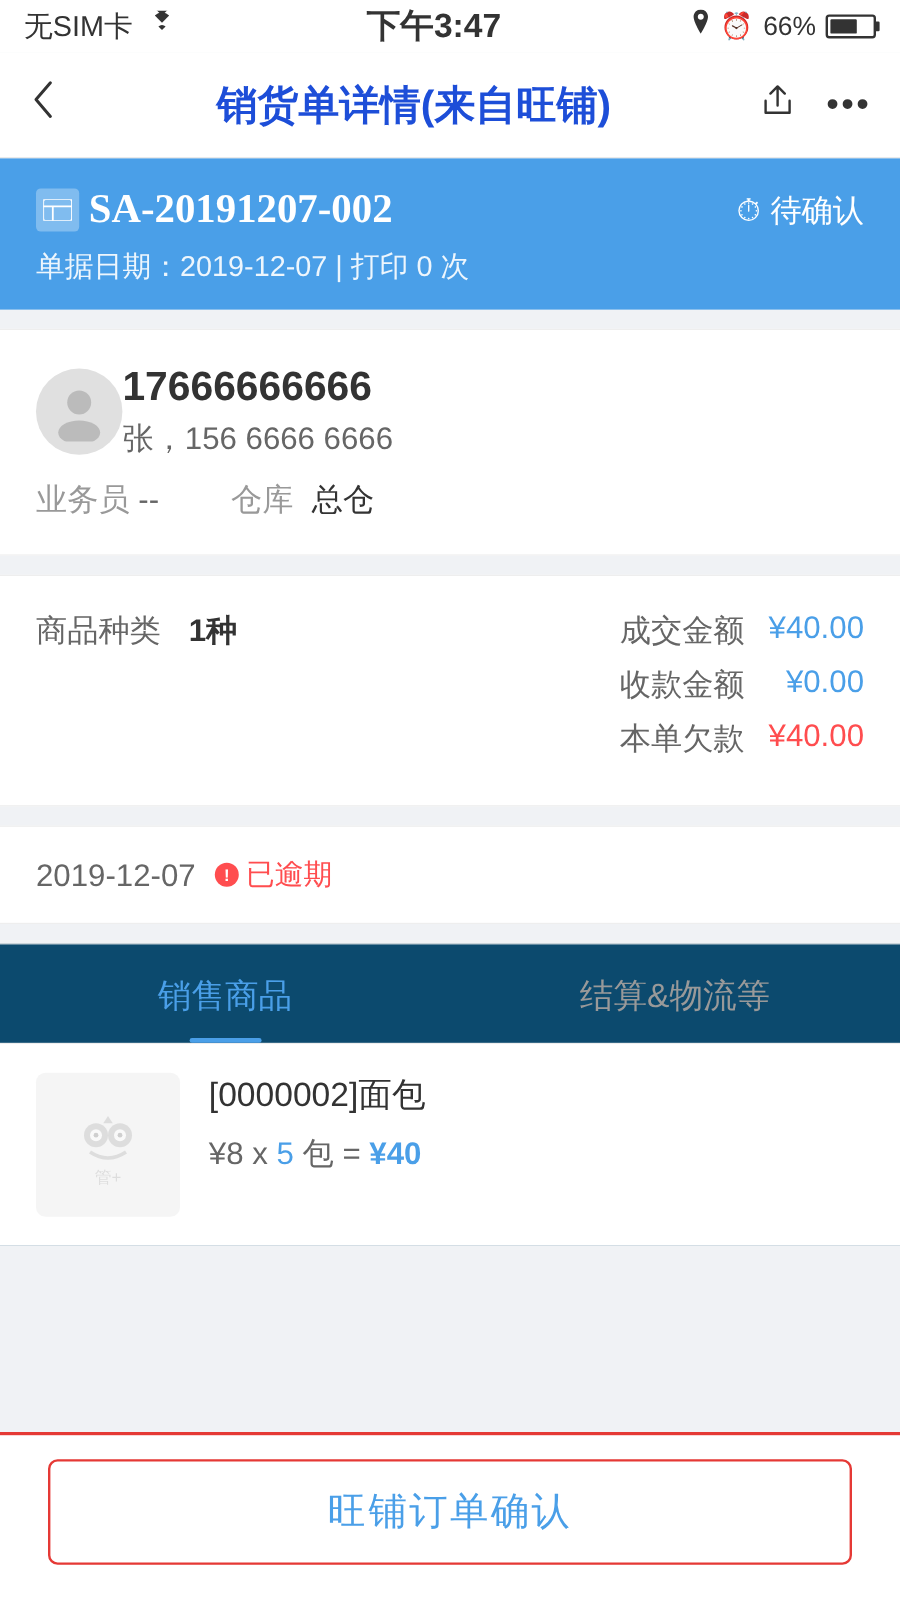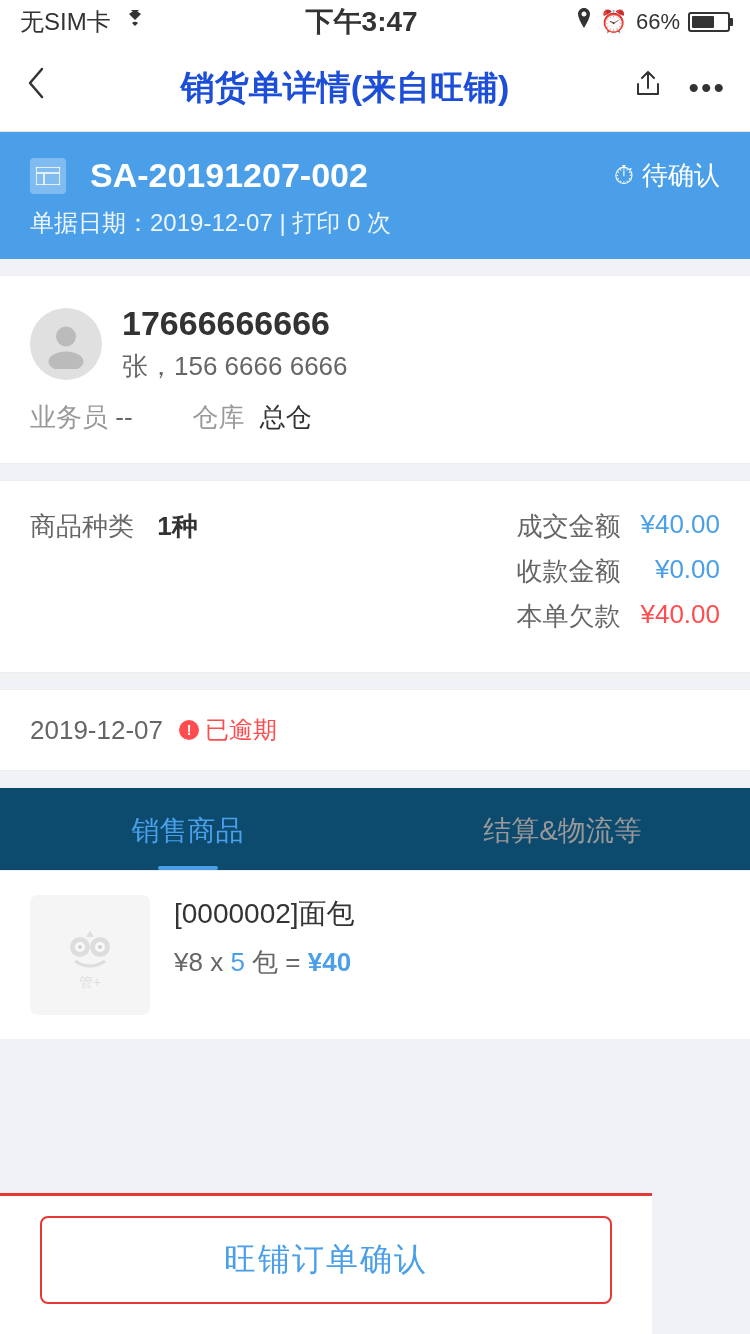--- a/index.html
+++ b/index.html
@@ -72,21 +72,22 @@
       display: flex;
       align-items: center;
       justify-content: space-between;
     }
     .order-id {
       font-size: 34px;
       font-weight: 700;
       color: #fff;
       display: flex;
       align-items: center;
-      gap: 24px;
+      gap: 8px;
+      font-family: Liberation Serif, serif;
     }
     .order-id-icon {
       width: 36px; height: 36px;
       background: rgba(255,255,255,0.3);
       border-radius: 4px;
       display: flex;
       align-items: center;
       justify-content: center;
       font-size: 20px;
       color: #fff;
@@ -108,21 +109,20 @@
     .customer-section {
       background: #fff;
       padding: 28px 30px;
       margin-top: 16px;
       border-top: 1px solid #eee;
       border-bottom: 1px solid #eee;
     }
     .customer-row {
       display: flex;
       align-items: center;
-      gap: 20px;
     }
     .avatar {
       width: 72px; height: 72px;
       background: #e0e0e0;
       border-radius: 50%;
       display: flex;
       align-items: center;
       justify-content: center;
       font-size: 36px;
       color: #999;
@@ -278,21 +278,21 @@
     .bottom-content {
       background: #f0f2f5;
       height: 200px;
     }
 
     
     .bottom-bar {
       position: fixed;
       bottom: 0;
       left: 0;
-      width: 652px;
+      width: 750px;
       background: #fff;
       padding: 20px 40px 30px;
       border-top: 3px solid #e53935;
     }
     .confirm-button {
       width: 100%;
       height: 88px;
       background: #fff;
       border: 2px solid #e53935;
       border-radius: 8px;

